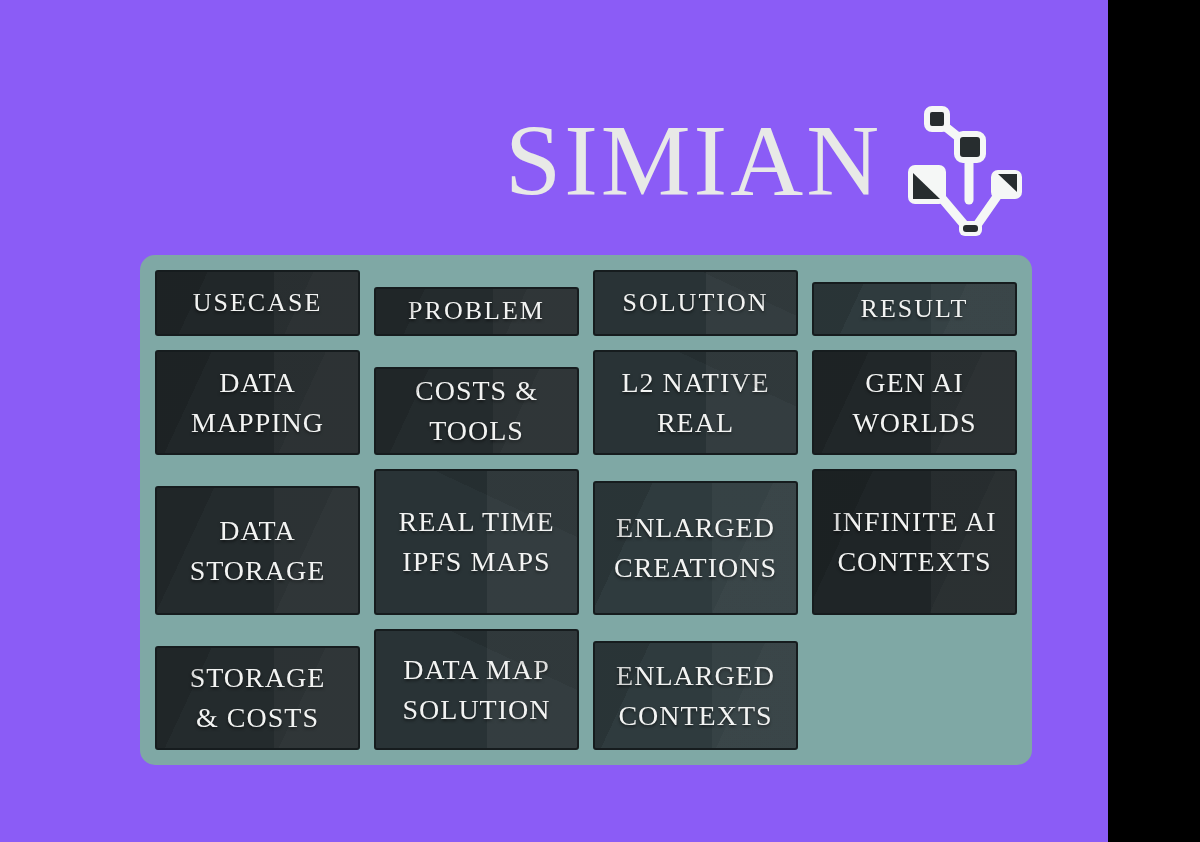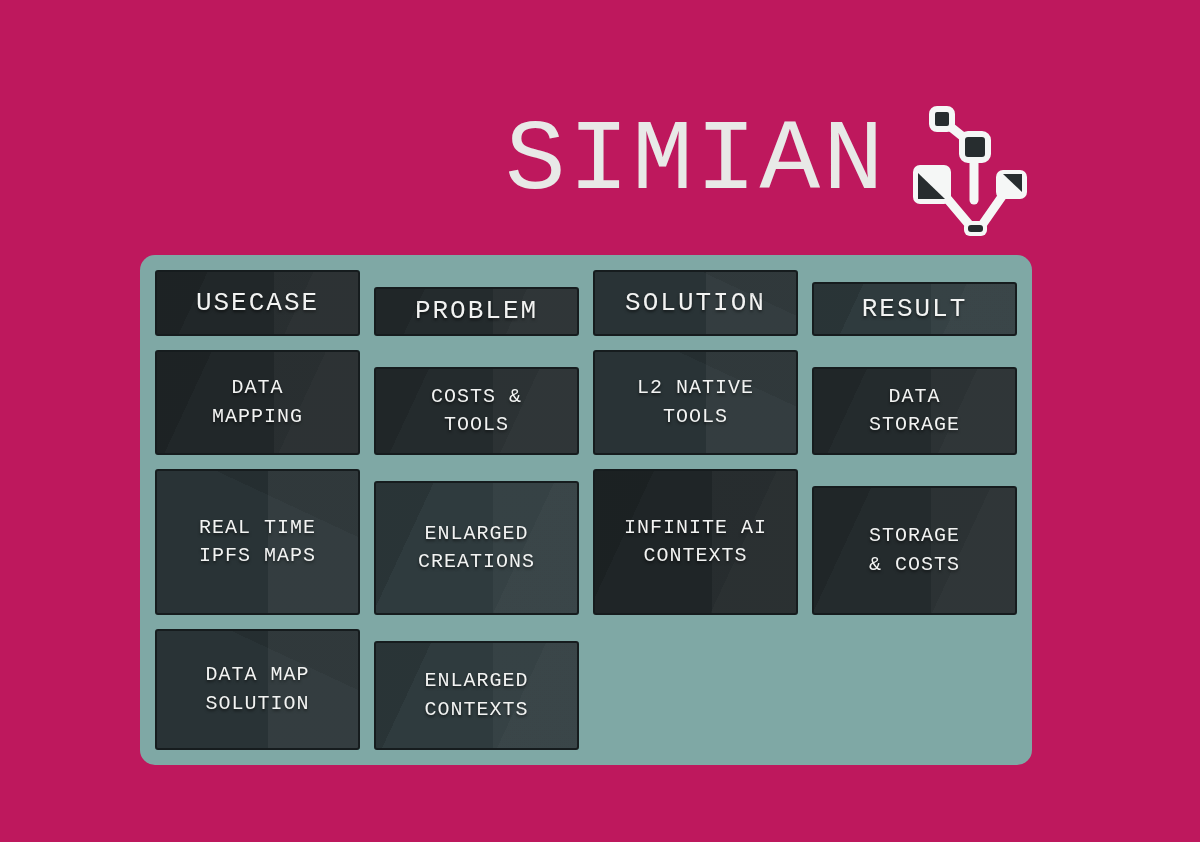--- a/index.html
+++ b/index.html
@@ -1,21 +1,21 @@
 <!DOCTYPE html>
 <html><head>
 <meta charset="utf-8">
 <style>
   html,body{margin:0;padding:0;background:#000;}
   .page{
     position:relative;
-    width:1200px;height:842px;
-    background:#be185d;
+    width:1108px;height:842px;
+    background:#8b5cf6;
     overflow:hidden;
-    font-family:Liberation Mono, monospace;
+    font-family:Liberation Serif, serif;
   }
 
   
   .logo{
     position:absolute;left:505px;top:86px;height:156px;
     display:flex;align-items:center;gap:14px;
   }
   .logo-text{
     color:#e8e9e7;
     font-size:101px;
@@ -39,21 +39,21 @@
     grid-template-rows:66px 105px 146px 1fr;
     gap:14px;
   }
   .cell{
     position:relative;
     display:flex;align-items:center;justify-content:center;
     text-align:center;
     border:2px solid #161c1e;
     border-radius:3px;
     color:#f2f3f2;
-    font-size:20px;
+    font-size:28px;
     letter-spacing:1px;
     line-height:1.42;
     white-space:pre-line;
     text-shadow:0 2px 3px rgba(0,0,0,.55);
     overflow:hidden;
   }
   .cell.hdr{font-size:26px;letter-spacing:2px;}
   .c1{background:#212729;}
   .c2{background:#242b2d;margin-top:17px;}
   .c3{background:#293336;}
@@ -106,22 +106,24 @@
     <div class="cell hdr c1">USECASE</div>
     <div class="cell hdr c2">PROBLEM</div>
     <div class="cell hdr c3">SOLUTION</div>
     <div class="cell hdr c4">RESULT</div>
 
     <div class="cell r1 c1">DATA
 MAPPING</div>
     <div class="cell r1 c2">COSTS &amp;
 TOOLS</div>
     <div class="cell r1 c3">L2 NATIVE
-TOOLS</div>
+REAL</div>
 
+    <div class="cell r2 c1">GEN AI
+WORLDS</div>
     <div class="cell r2 c2">DATA
 STORAGE</div>
     <div class="cell r2 c3">REAL TIME
 IPFS MAPS</div>
     <div class="cell r2 c4">ENLARGED
 CREATIONS</div>
 
     <div class="cell r3 c1">INFINITE AI
 CONTEXTS</div>
     <div class="cell r3 c2">STORAGE

